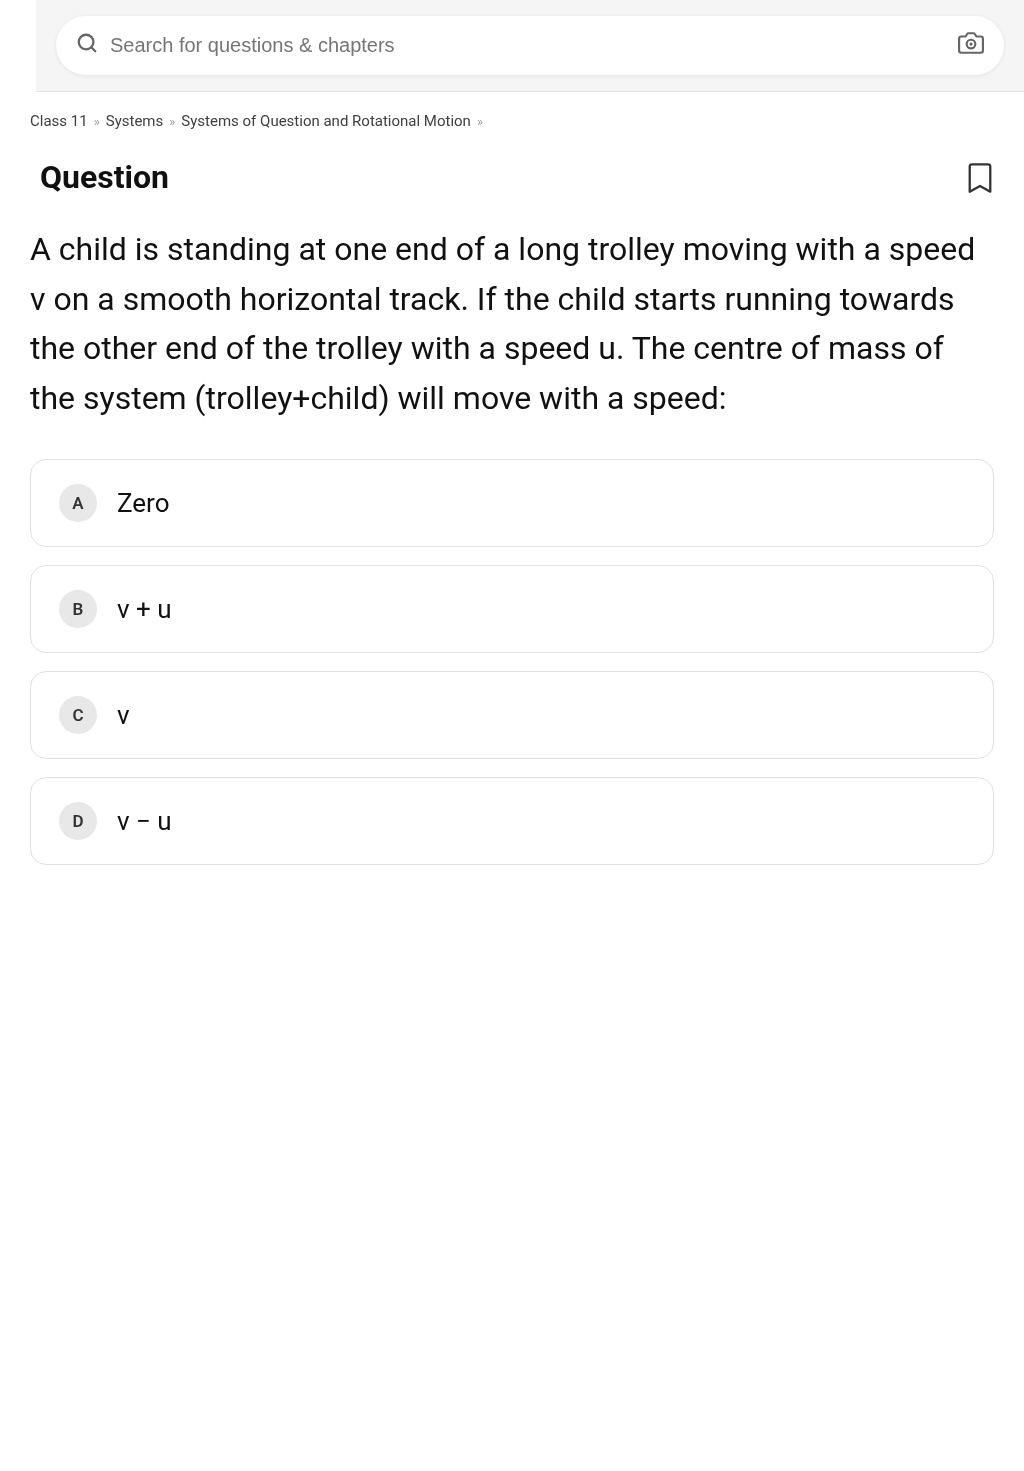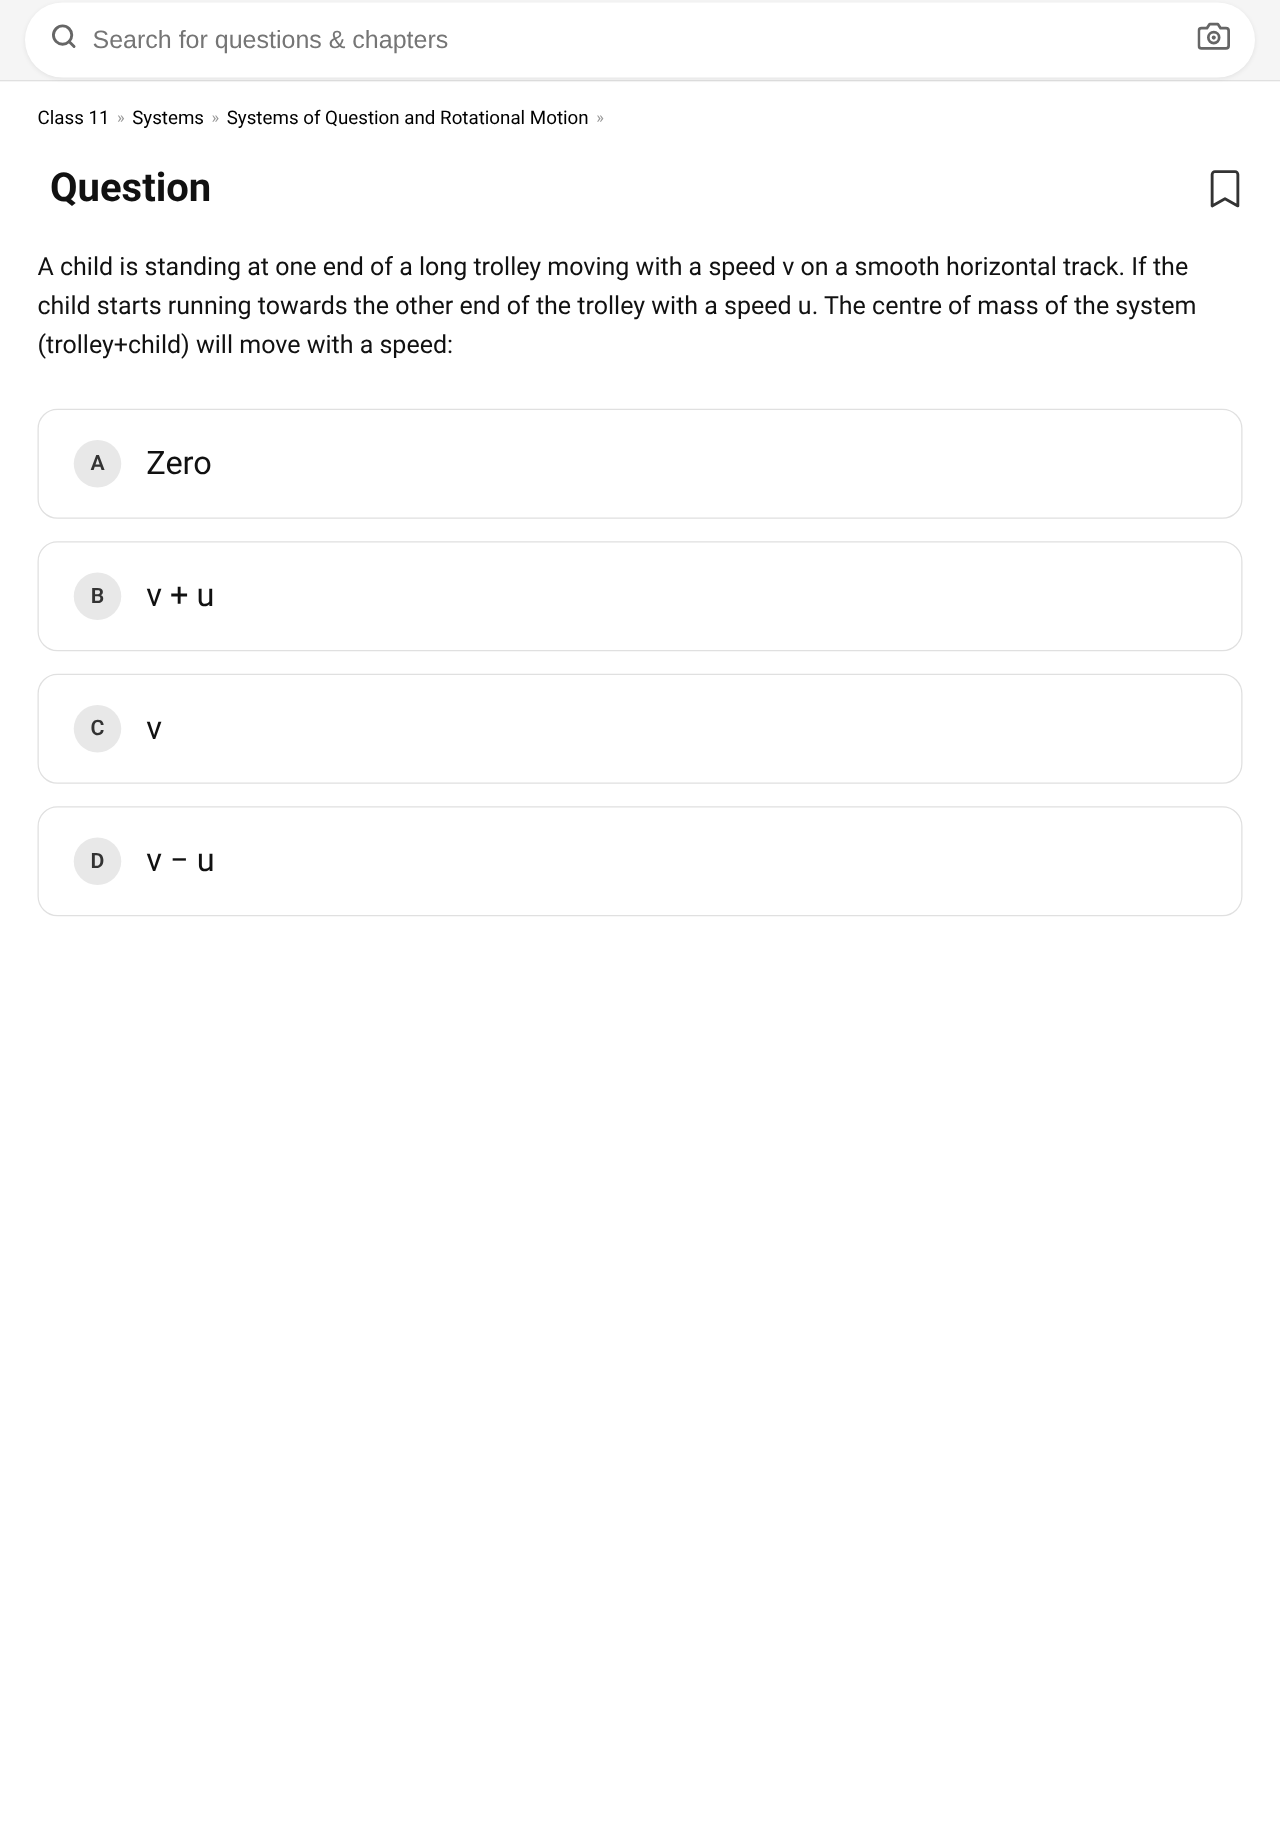--- a/index.html
+++ b/index.html
@@ -11,23 +11,24 @@
 
     body {
       font-family: -apple-system, BlinkMacSystemFont, 'Segoe UI', Roboto, sans-serif;
       background-color: #ffffff;
       color: #1a1a1a;
       width: 1024px;
       min-height: 1471px;
     }
 
     .search-bar-container {
-      padding: 2px 20px;
+      padding: 16px 20px;
       background: #f5f5f5;
       border-bottom: 1px solid #e0e0e0;
+      margin-left: 36px;
     }
 
     .search-bar {
       display: flex;
       align-items: center;
       background: #ffffff;
       border-radius: 30px;
       padding: 14px 20px;
       gap: 12px;
       box-shadow: 0 1px 4px rgba(0,0,0,0.08);
@@ -56,21 +57,21 @@
       padding: 20px 30px 8px 30px;
       font-size: 15px;
       color: #555;
       display: flex;
       align-items: center;
       gap: 6px;
       flex-wrap: wrap;
     }
 
     .breadcrumb-item {
-      color: #000000;
+      color: #404040;
     }
 
     .breadcrumb-sep {
       color: #999;
       font-size: 13px;
     }
 
     .main-content {
       padding: 20px 30px 40px 30px;
     }
@@ -90,21 +91,21 @@
     }
 
     .bookmark-icon {
       font-size: 28px;
       color: #333;
       margin-top: 4px;
       cursor: pointer;
     }
 
     .question-text {
-      font-size: 20px;
+      font-size: 32px;
       line-height: 1.55;
       color: #111;
       margin-bottom: 36px;
       font-weight: 400;
     }
 
     .options-list {
       display: flex;
       flex-direction: column;
       gap: 18px;

